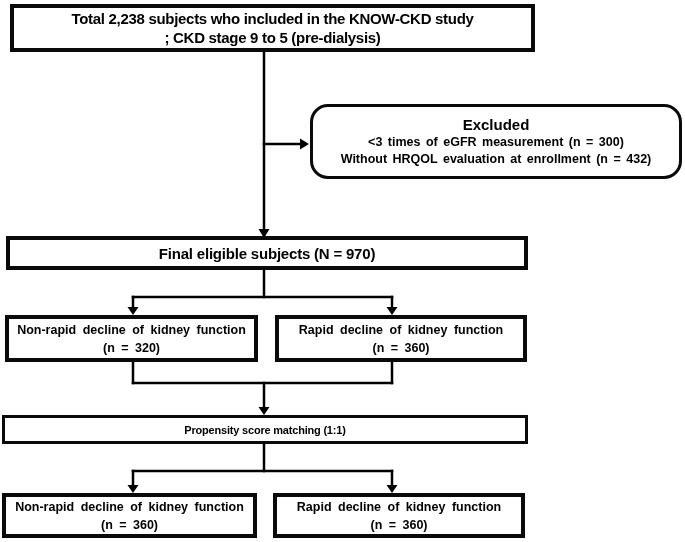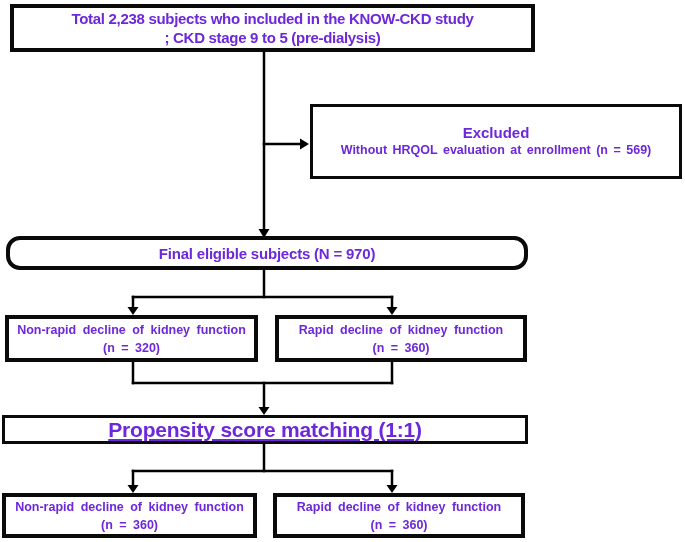--- a/index.html
+++ b/index.html
@@ -3,21 +3,21 @@
 <meta charset="utf-8">
 <style>
   html, body { margin: 0; padding: 0; background: #ffffff; }
   .figure {
     position: relative;
     width: 685px;
     height: 542px;
     background: #ffffff;
     font-family: "Liberation Sans", "DejaVu Sans", sans-serif;
     font-weight: 700;
-    color: #6d28d9;
+    color: #000000;
     overflow: hidden;
   }
   .connectors {
     position: absolute;
     left: 0; top: 0;
     width: 685px; height: 542px;
   }
   .connectors line { stroke: #000000; stroke-width: 2.5; stroke-linecap: square; }
   .connectors polygon { fill: #000000; }
   .box {
@@ -26,31 +26,31 @@
     background: #ffffff;
     border: 3px solid #0a0a0a;
     display: flex;
     flex-direction: column;
     align-items: center;
     justify-content: center;
     text-align: center;
   }
   .box-total   { left: 10px;  top: 4px;   width: 525px; height: 48px; border-width: 4px; }
   .box-total .bl { font-size: 15px; line-height: 19px; letter-spacing: -0.3px; }
-  .box-excluded { left: 310px; top: 104px; width: 372px; height: 75px; border-width: 3px; }
+  .box-excluded { left: 310px; top: 104px; width: 372px; height: 75px; border-width: 3px; border-radius: 18px; }
   .excl-title  { font-size: 15px; line-height: 18px; }
   .excl-item   { font-size: 12.5px; line-height: 17px; word-spacing: 2px; white-space: nowrap; }
-  .box-final   { left: 6px;   top: 236px; width: 522px; height: 34px; border-width: 4px; border-radius: 14px; }
+  .box-final   { left: 6px;   top: 236px; width: 522px; height: 34px; border-width: 4px; }
   .box-final .bl { font-size: 15px; letter-spacing: -0.2px; }
   .box-group   { border-width: 4px; }
   .box-group .bl { font-size: 12.5px; line-height: 18px; word-spacing: 3px; white-space: nowrap; }
   .box-nonrapid-pre  { left: 5px;   top: 315px; width: 253px; height: 47px; }
   .box-rapid-pre     { left: 275px; top: 315px; width: 252px; height: 47px; }
   .box-psm     { left: 2px;   top: 415px; width: 526px; height: 29px; border-width: 3px; }
-  .box-psm .bl { font-size: 21px; letter-spacing: -0.2px; text-decoration: underline; }
+  .box-psm .bl { font-size: 11px; letter-spacing: -0.2px; }
   .box-nonrapid-post { left: 2px;   top: 493px; width: 255px; height: 45px; }
   .box-rapid-post    { left: 273px; top: 493px; width: 252px; height: 45px; }
 </style>
 </head>
 <body>
 
 <div class="figure">
 
   <svg class="connectors" viewBox="0 0 685 542" xmlns="http://www.w3.org/2000/svg">
     <g>
@@ -86,21 +86,22 @@
     </g>
   </svg>
 
   <div class="box box-total">
     <div class="bl">Total 2,238 subjects who included in the KNOW-CKD study</div>
     <div class="bl">; CKD stage 9 to 5 (pre-dialysis)</div>
   </div>
 
   <div class="box box-excluded">
     <div class="excl-title">Excluded</div>
-    <div class="excl-item">Without HRQOL evaluation at enrollment (n = 569)</div>
+    <div class="excl-item">&lt;3 times of eGFR measurement (n = 300)</div>
+    <div class="excl-item">Without HRQOL evaluation at enrollment (n = 432)</div>
   </div>
 
   <div class="box box-final">
     <div class="bl">Final eligible subjects (N = 970)</div>
   </div>
 
   <div class="box box-group box-nonrapid-pre">
     <div class="bl">Non-rapid decline of kidney function</div>
     <div class="bl">(n = 320)</div>
   </div>

